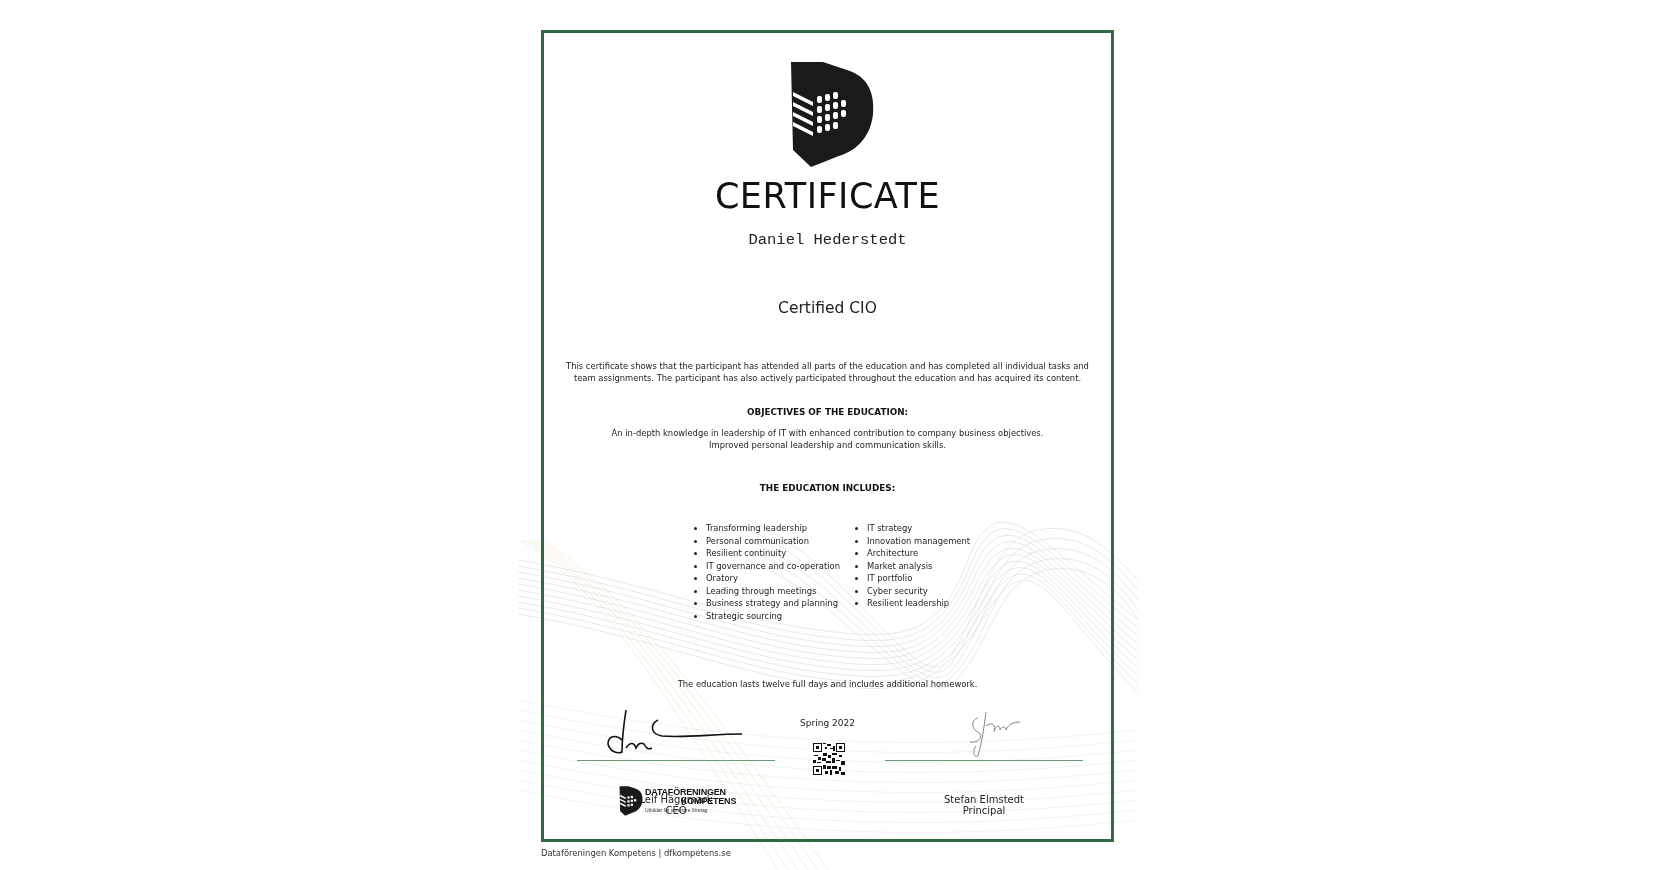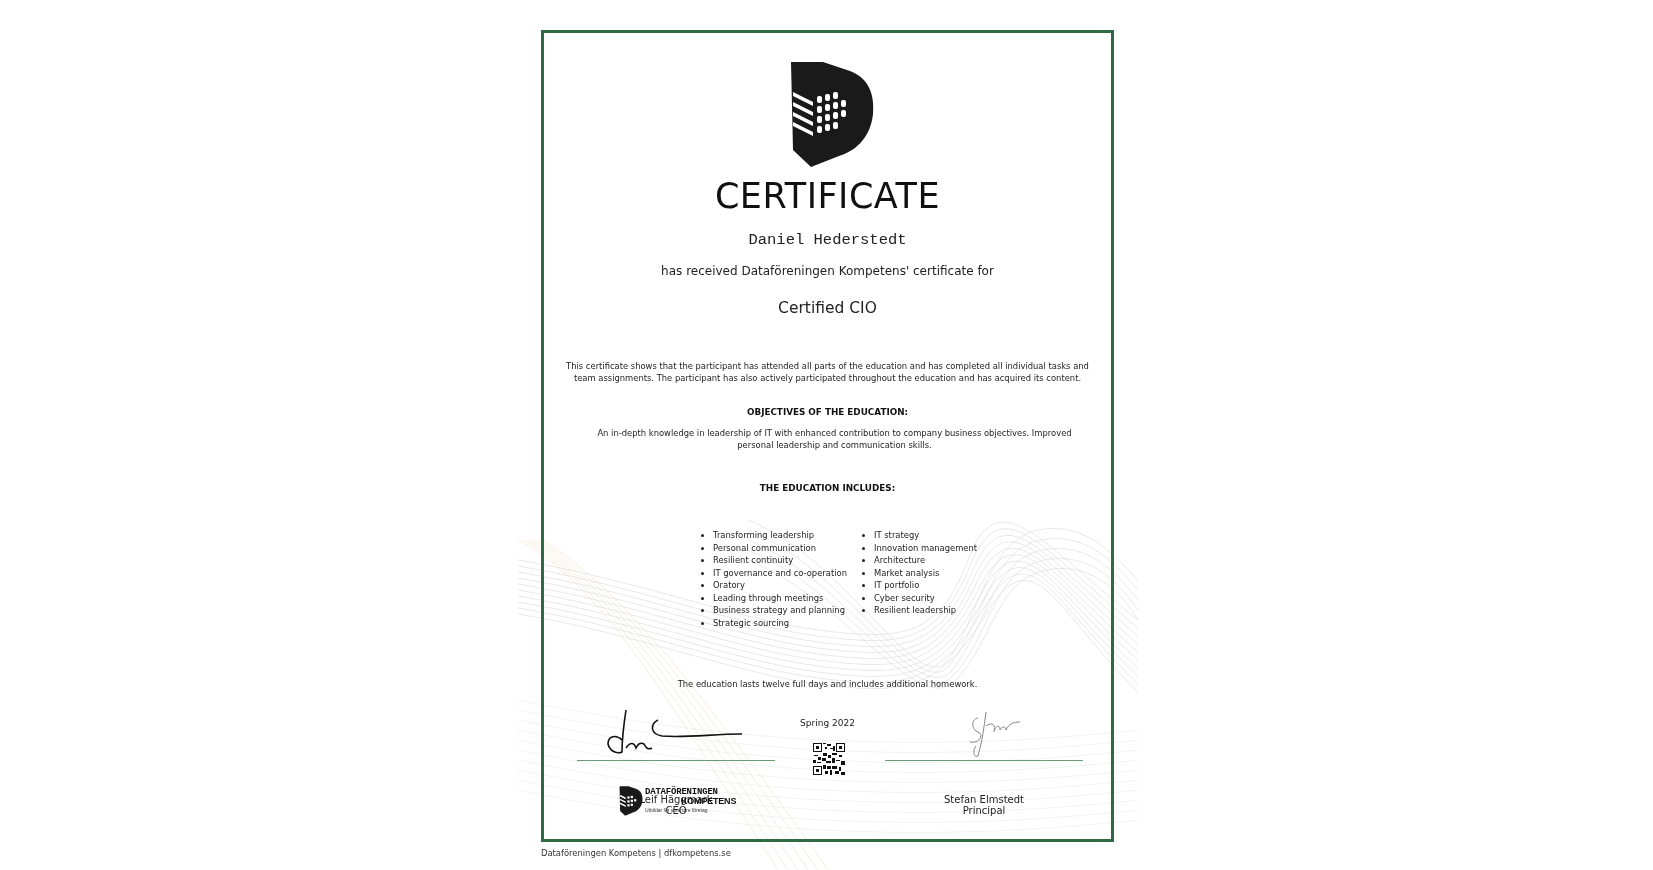--- a/index.html
+++ b/index.html
@@ -14,39 +14,39 @@
   }
   .abs { position: absolute; }
   .center { left: 0; right: 0; text-align: center; }
   .logo { left: 245px; top: 29px; width: 86px; height: 105px; }
   .title { top: 143px; font-size: 35px; letter-spacing: 0.5px; color: #111; font-weight: 400; font-family: "DejaVu Sans", sans-serif; }
   .name { top: 198px; font-size: 15.5px; color: #222; font-family: Liberation Mono, monospace; }
   .received { top: 231px; font-size: 12px; color: #222; }
   .course { top: 266px; font-size: 15.5px; color: #222; }
   .desc { left: 20px; right: 20px; top: 295px; font-size: 8.4px; line-height: 12px; color: #222; margin-top: 32px; }
   .h-obj { top: 374px; font-size: 8.8px; font-weight: bold; color: #111; }
-  .obj-text { left: 50px; right: 36px; top: 394px; font-size: 8.4px; line-height: 12px; color: #222; }
+  .obj-text { left: 50px; right: 50px; top: 394px; font-size: 8.4px; line-height: 12px; color: #222; }
   .h-inc { top: 450px; font-size: 8.8px; font-weight: bold; color: #111; }
-  .list { top: 480px; margin: 16px; padding: 0; list-style: none; font-size: 8.4px; line-height: 12.5px; color: #222; }
+  .list { top: 480px; margin: 9px; padding: 0; list-style: none; font-size: 8.4px; line-height: 12.5px; color: #222; }
   .list li { position: relative; padding-left: 12px; white-space: nowrap; }
   .list li::before { content: ""; position: absolute; left: 0; top: 5px; width: 3px; height: 3px; border-radius: 50%; background: #222; }
   .list-left { left: 141px; }
   .list-right { left: 302px; }
   .duration { top: 646px; font-size: 8.4px; color: #222; }
   .term { top: 685px; font-size: 9px; color: #222; }
   .sig-line { height: 1.4px; background: #6a9a78; top: 727px; width: 198px; }
   .sig-left-line { left: 33px; }
   .sig-right-line { left: 341px; }
   .sig-name { font-size: 10px; line-height: 10.5px; color: #222; text-align: center; width: 198px; top: 732px; margin-top: 30px; }
   .sig-left-name { left: 33px; }
   .sig-right-name { left: 341px; }
   .sig-img { top: 675px; }
   .qr { left: 269px; top: 710px; width: 32px; height: 32px; }
   .small-logo { left: 75px; top: 752px; width: 120px; height: 34px; }
-  .sl-text1 { position: absolute; left: 26px; top: 2px; font-size: 9px; font-weight: bold; color: #111; letter-spacing: -0.2px; font-family: Liberation Mono, monospace; }
+  .sl-text1 { position: absolute; left: 26px; top: 2px; font-size: 9px; font-weight: bold; color: #111; letter-spacing: -0.2px; font-family: Liberation Sans, sans-serif; }
   .sl-text2 { position: absolute; left: 26px; top: 11px; font-size: 9px; font-weight: bold; color: #111; letter-spacing: -0.2px; font-family: "Liberation Sans", sans-serif; padding-left: 36px; }
   .sl-text3 { position: absolute; left: 26px; top: 22px; font-size: 5px; color: #333; font-family: "Liberation Sans", sans-serif; white-space: nowrap; }
   .footer { position: absolute; left: 541px; top: 848px; font-size: 8.4px; color: #333; }
 </style>
 </head>
 <body>
 
 <svg class="bg-waves" viewBox="0 0 620 370" preserveAspectRatio="none">
   <g fill="none" stroke="#d8d8d8" stroke-width="0.6">
     <path d="M0 60 C 120 80, 220 120, 300 130 S 420 140, 450 60 S 520 40, 620 120"></path>
@@ -108,21 +108,20 @@
       <rect x="44" y="50" width="5" height="7" rx="2"></rect>
       <rect x="52" y="48" width="5" height="7" rx="2"></rect>
       <rect x="28" y="64" width="5" height="7" rx="2"></rect>
       <rect x="36" y="62" width="5" height="7" rx="2"></rect>
       <rect x="44" y="60" width="5" height="7" rx="2"></rect>
     </g>
   </svg>
 
   <div class="abs center title">CERTIFICATE</div>
   <div class="abs center name">Daniel Hederstedt</div>
-  <div class="abs center received">has received Dataföreningen Kompetens' certificate for</div>
   <div class="abs center course">Certified CIO</div>
   <div class="abs desc" style="text-align:center">This certificate shows that the participant has attended all parts of the education and has completed all individual tasks and team assignments. The participant has also actively participated throughout the education and has acquired its content.</div>
 
   <div class="abs center h-obj">OBJECTIVES OF THE EDUCATION:</div>
   <div class="abs obj-text" style="text-align:center">An in-depth knowledge in leadership of IT with enhanced contribution to company business objectives. Improved personal leadership and communication skills.</div>
 
   <div class="abs center h-inc">THE EDUCATION INCLUDES:</div>
 
   <ul class="abs list list-left">
     <li>Transforming leadership</li>

